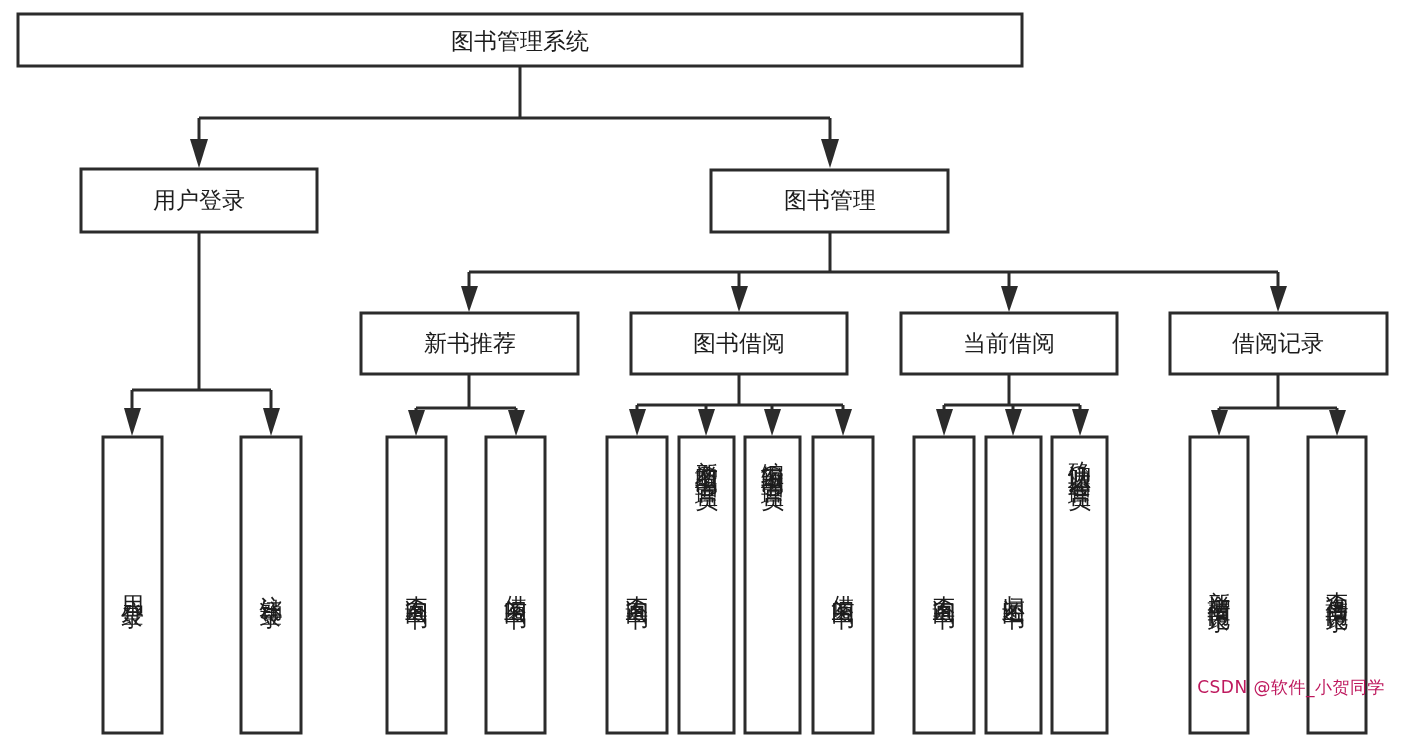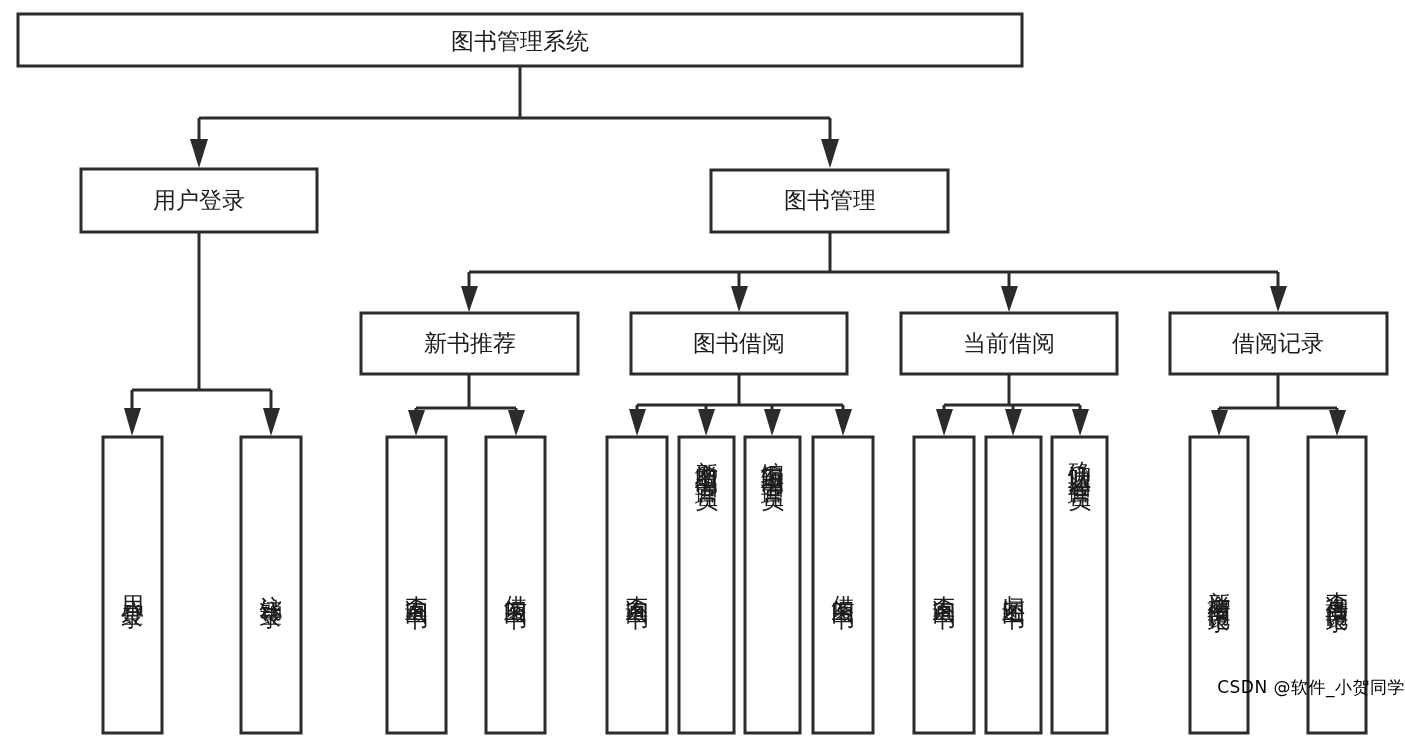--- a/index.html
+++ b/index.html
@@ -68,25 +68,25 @@
     font-family: "DejaVu Sans", "Liberation Sans", sans-serif;
     font-size: 23px;
     line-height: 1.0;
     letter-spacing: 4px;
     color: #1c1c1c;
     white-space: nowrap;
     text-align: center;
   }
   .watermark {
     position: absolute;
-    right: 0;
+    right: 20px;
     bottom: 6px;
     font-family: "DejaVu Sans", "Liberation Sans", sans-serif;
     font-size: 17px;
-    color: #000000;
+    color: #be185d;
     letter-spacing: 0.5px;
     white-space: nowrap;
   }
 </style>
 </head>
 <body>
 
 <div id="diagram-root">
 
   <svg id="tree-svg" viewBox="0 0 1405 747" xmlns="http://www.w3.org/2000/svg">

